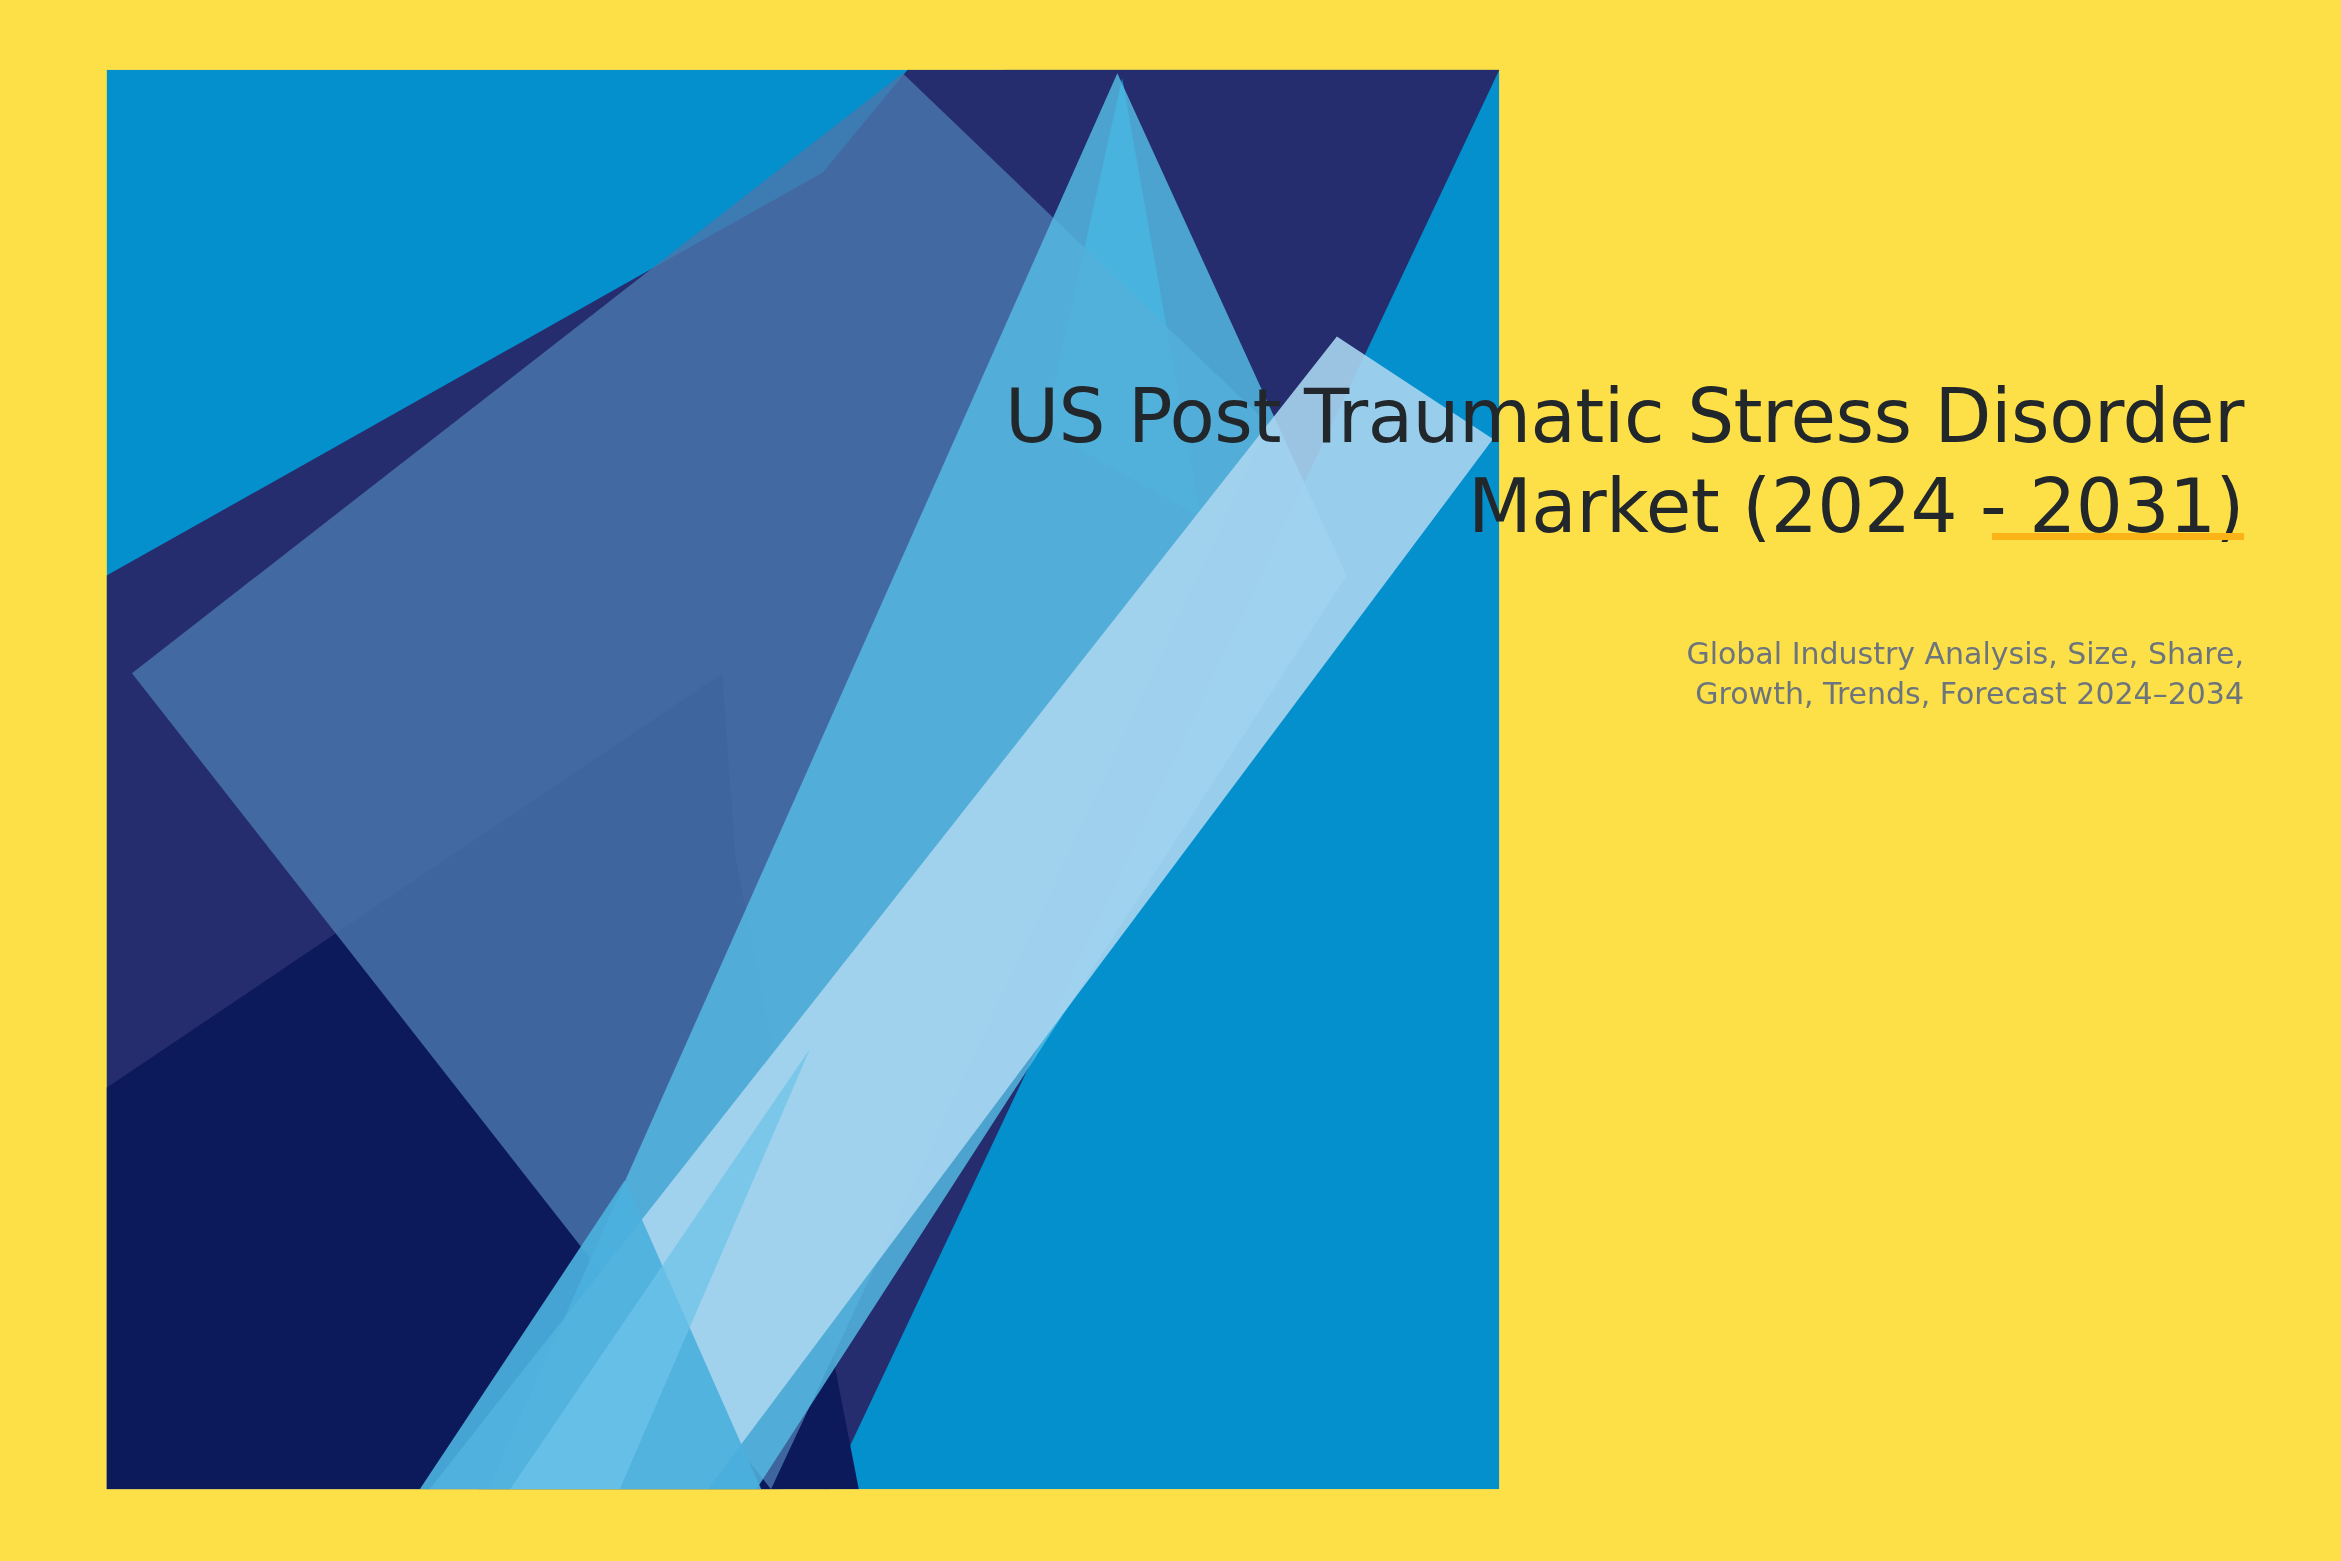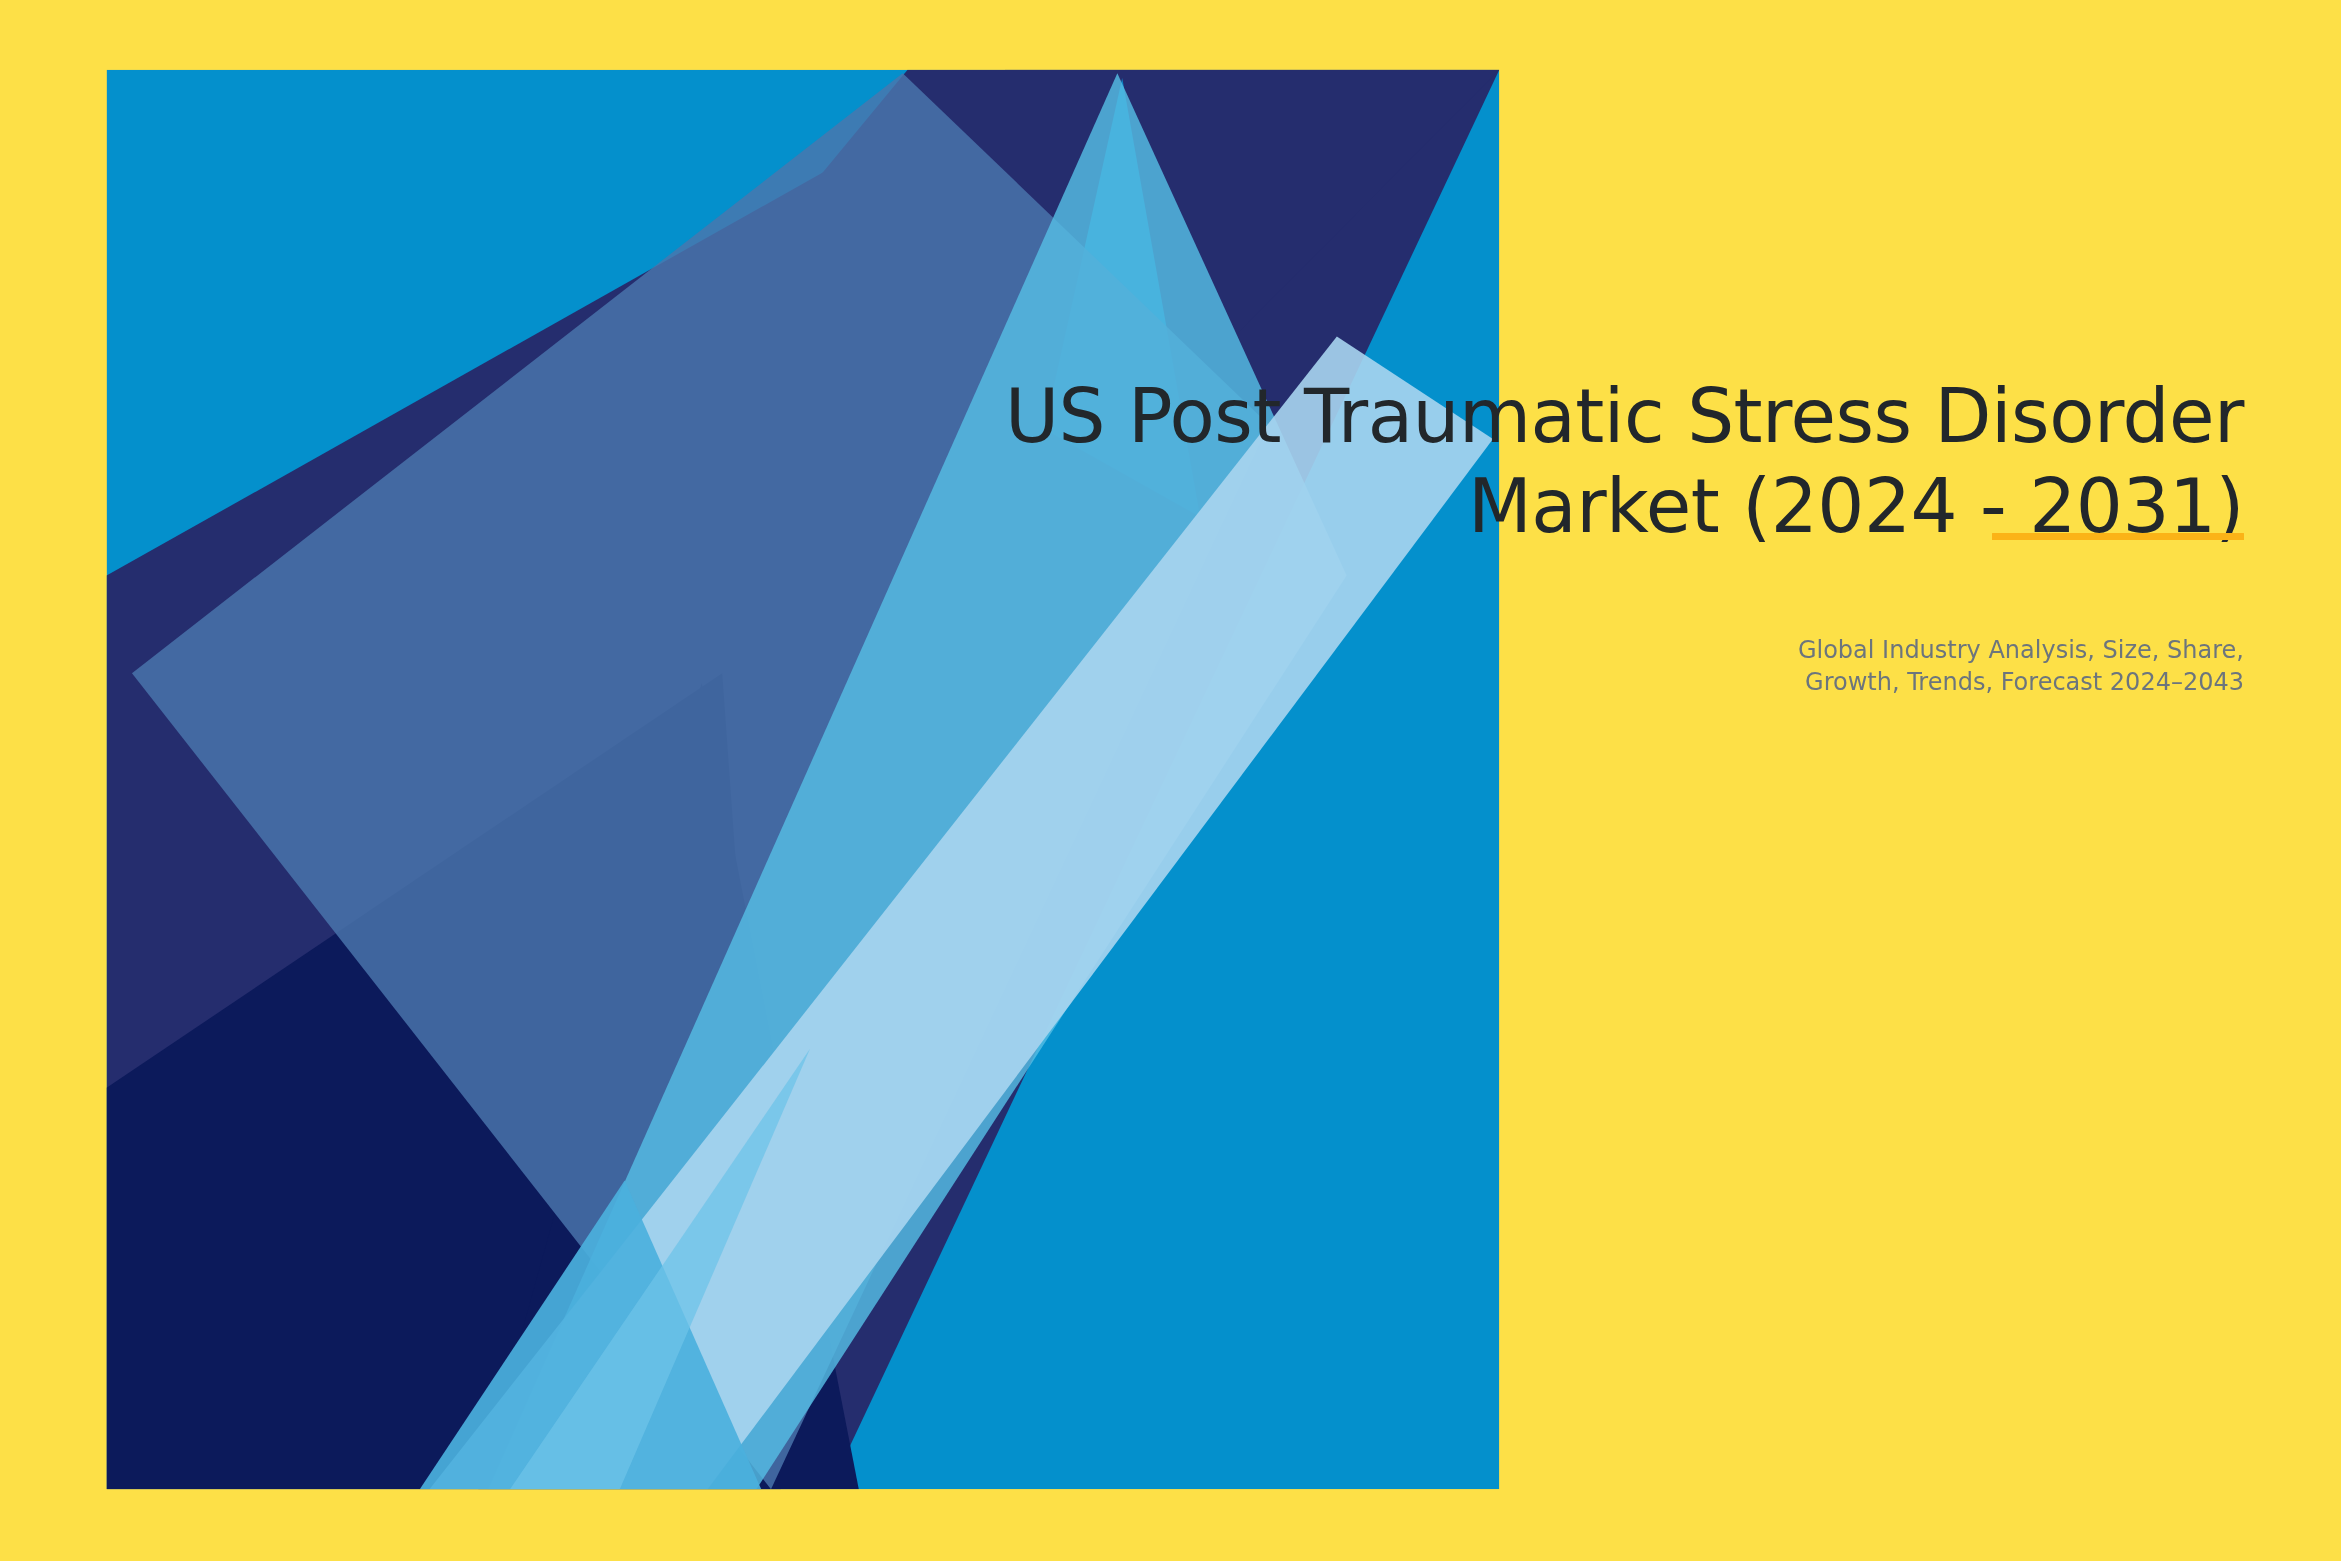--- a/index.html
+++ b/index.html
@@ -65,21 +65,21 @@
     top: 162px;
     width: 252px;
     height: 6.8px;
     background: #fbb317;
     border-radius: 0.5px;
   }
 
   #subtitle {
     margin-top: 82px;
     font-family: "DejaVu Sans", sans-serif;
-    font-size: 24px;
+    font-size: 30px;
     line-height: 1.34;
     font-weight: 400;
     color: #6c757d;
     letter-spacing: 0px;
   }
   .sub-line { display: block; }
 </style>
 </head>
 <body>
 
@@ -123,19 +123,19 @@
   <div id="text-block">
 
     <div id="title-wrap">
       <span id="title-accent"></span>
       <span class="title-line">US Post Traumatic Stress Disorder</span>
       <span class="title-line">Market (2024 - 2031)</span>
     </div>
 
     <div id="subtitle">
       <span class="sub-line">Global Industry Analysis, Size, Share,</span>
-      <span class="sub-line">Growth, Trends, Forecast 2024–2043</span>
+      <span class="sub-line">Growth, Trends, Forecast 2024–2034</span>
     </div>
 
   </div>
 
 </div>
 
 
 </body></html>

